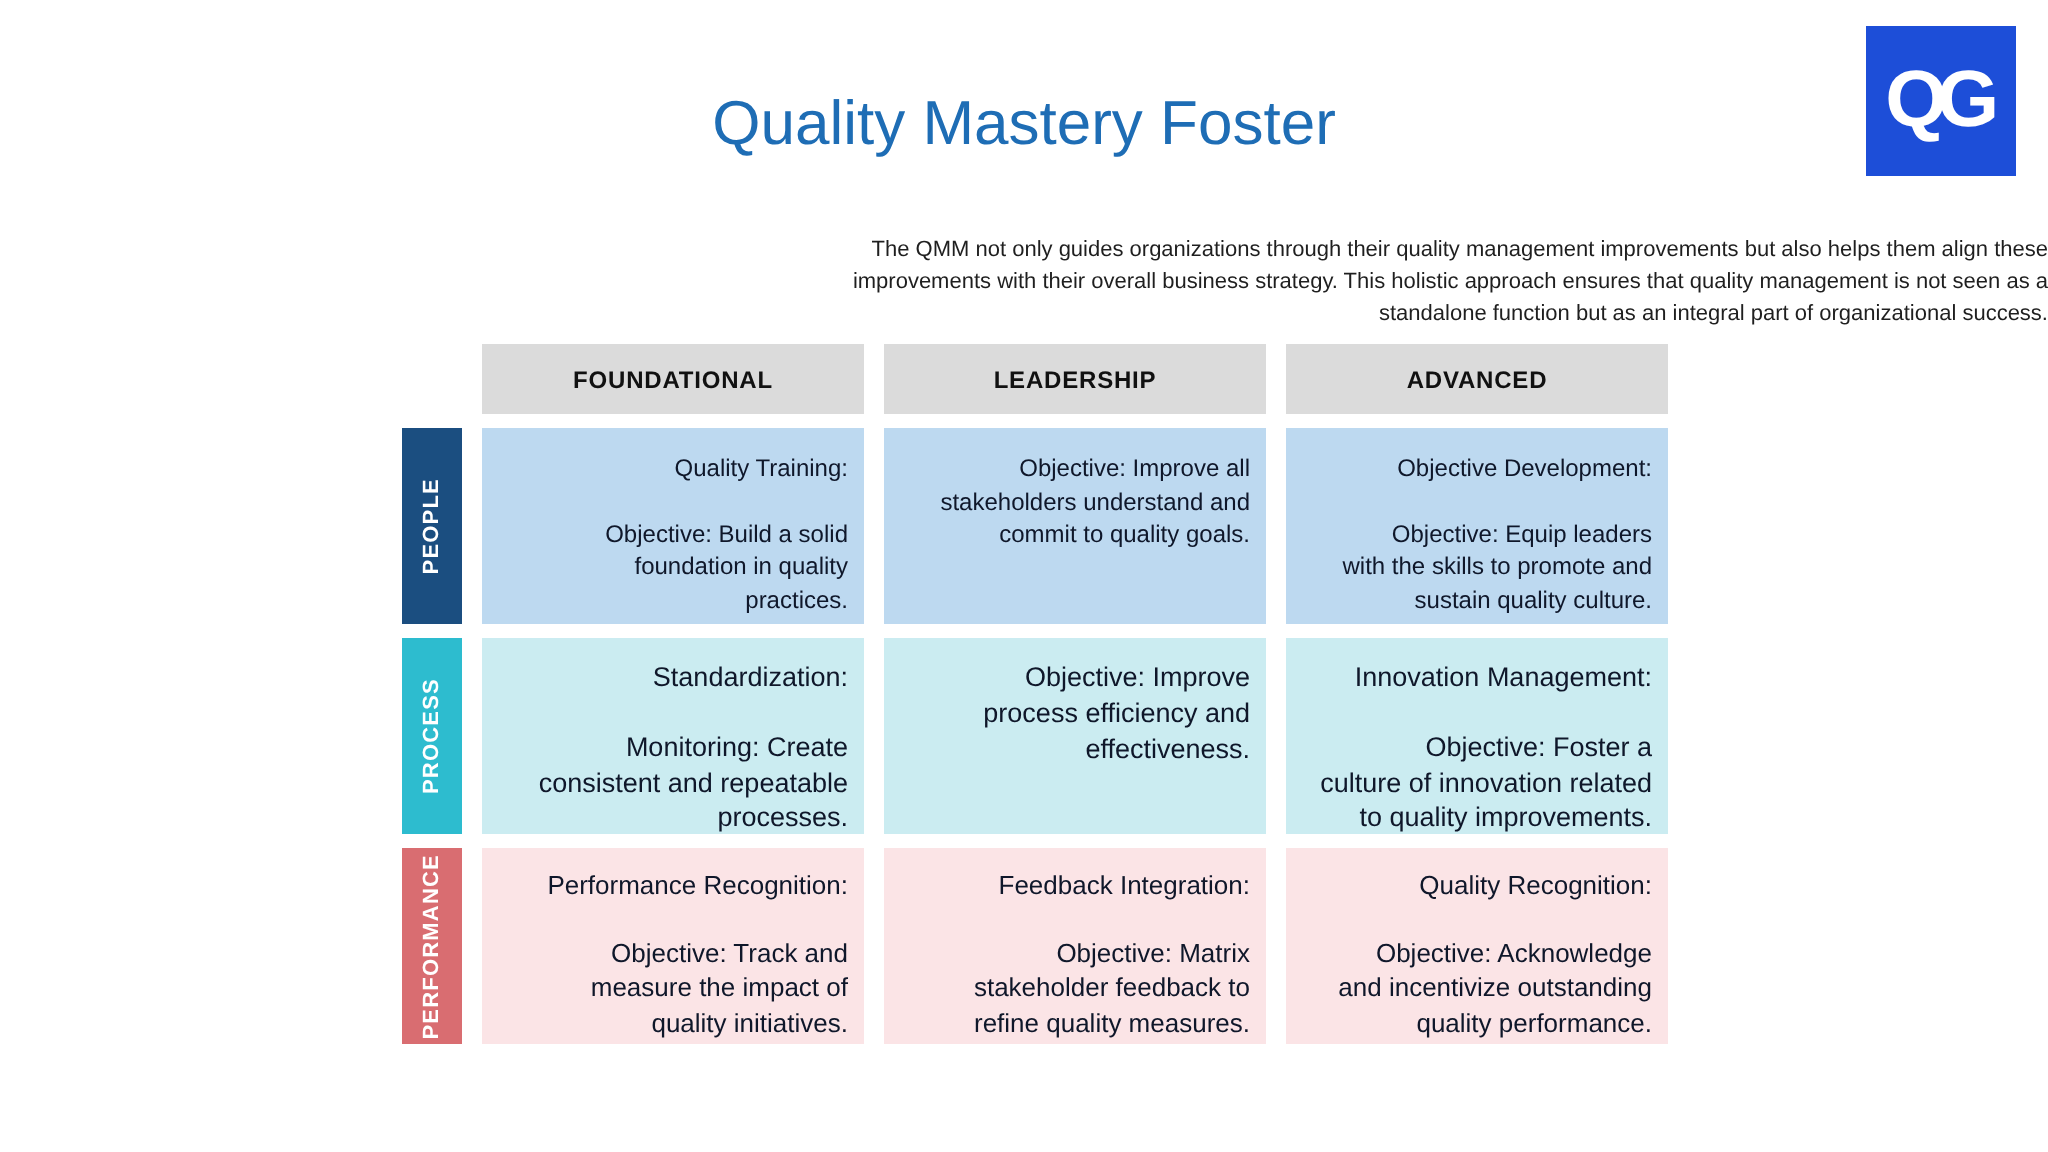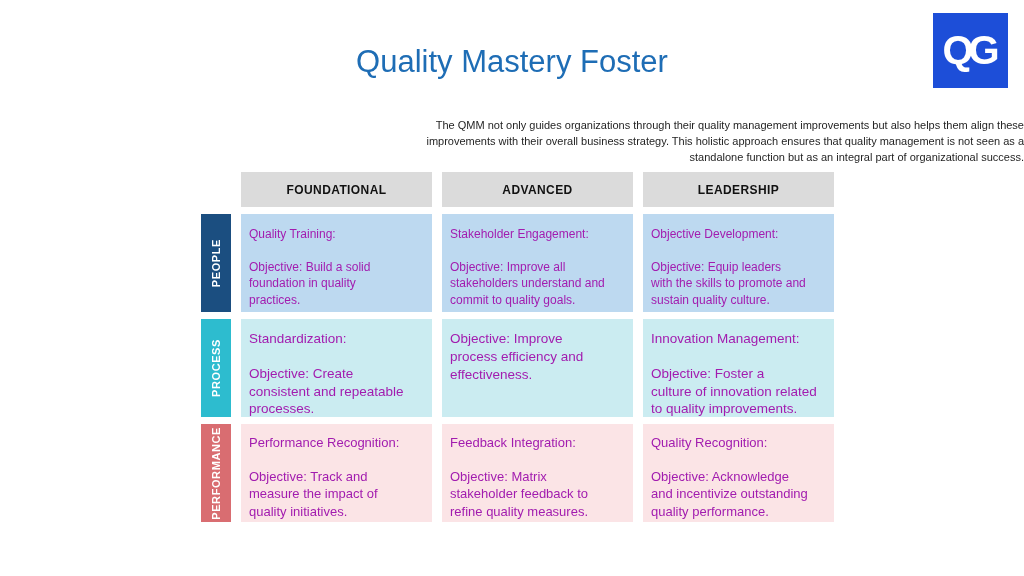--- a/index.html
+++ b/index.html
@@ -46,21 +46,21 @@
   .row-label .vtext {
     writing-mode: vertical-rl; transform: rotate(180deg);
     color: #ffffff; font-weight: 700; font-size: 11px; letter-spacing: 0.6px;
     white-space: nowrap;
   }
   .bar-people      { background: var(--people-bar, #1B4E80); }
   .bar-process     { background: var(--process-bar, #2DBCCF); }
   .bar-performance { background: var(--performance-bar, #D96D71); }
 
   .cell {
-    text-align: left; color: #a21caf; padding: 12px 8px 8px 8px;
+    text-align: right; color: #0f172a; padding: 12px 8px 8px 8px;
   }
   .tint-people      { background: var(--people-cell, #BDD9F0); }
   .tint-process     { background: var(--process-cell, #CBECF1); }
   .tint-performance { background: var(--performance-cell, #FBE4E6); }
 
   .r1 { font-size: 12px;   line-height: 1.38; }
   .r2 { font-size: 13.5px; line-height: 1.32; padding-top: 11px; }
   .r3 { font-size: 13px;   line-height: 1.35; padding-top: 10px; }
 
   .cell-title { white-space: pre-line; }
@@ -77,51 +77,50 @@
 </div>
 
 <h1 class="title">Quality Mastery Foster</h1>
 <p class="subtitle">The QMM not only guides organizations through their quality management improvements but also helps them align these
 improvements with their overall business strategy. This holistic approach ensures that quality management is not seen as a
 standalone function but as an integral part of organizational success.</p>
 
 <div class="matrix">
   <div class="corner"></div>
   <div class="col-header">FOUNDATIONAL</div>
+  <div class="col-header">LEADERSHIP</div>
   <div class="col-header">ADVANCED</div>
-  <div class="col-header">LEADERSHIP</div>
 
   <div class="row-label bar-people">
     <span class="vtext">PEOPLE</span>
   </div>
   <div class="cell tint-people r1">
     <div class="cell-title">Quality Training:</div>
     <div class="cell-body">Objective: Build a solid
 foundation in quality
 practices.</div>
   </div>
   <div class="cell tint-people r1">
-    <div class="cell-title">Stakeholder Engagement:</div>
     <div class="cell-body">Objective: Improve all
 stakeholders understand and
 commit to quality goals.</div>
   </div>
   <div class="cell tint-people r1">
     <div class="cell-title">Objective Development:</div>
     <div class="cell-body">Objective: Equip leaders
 with the skills to promote and
 sustain quality culture.</div>
   </div>
 
   <div class="row-label bar-process">
     <span class="vtext">PROCESS</span>
   </div>
   <div class="cell tint-process r2">
     <div class="cell-title">Standardization:</div>
-    <div class="cell-body">Objective: Create
+    <div class="cell-body">Monitoring: Create
 consistent and repeatable
 processes.</div>
   </div>
   <div class="cell tint-process r2">
     <div class="cell-body">Objective: Improve
 process efficiency and
 effectiveness.</div>
   </div>
   <div class="cell tint-process r2">
     <div class="cell-title">Innovation Management:</div>

